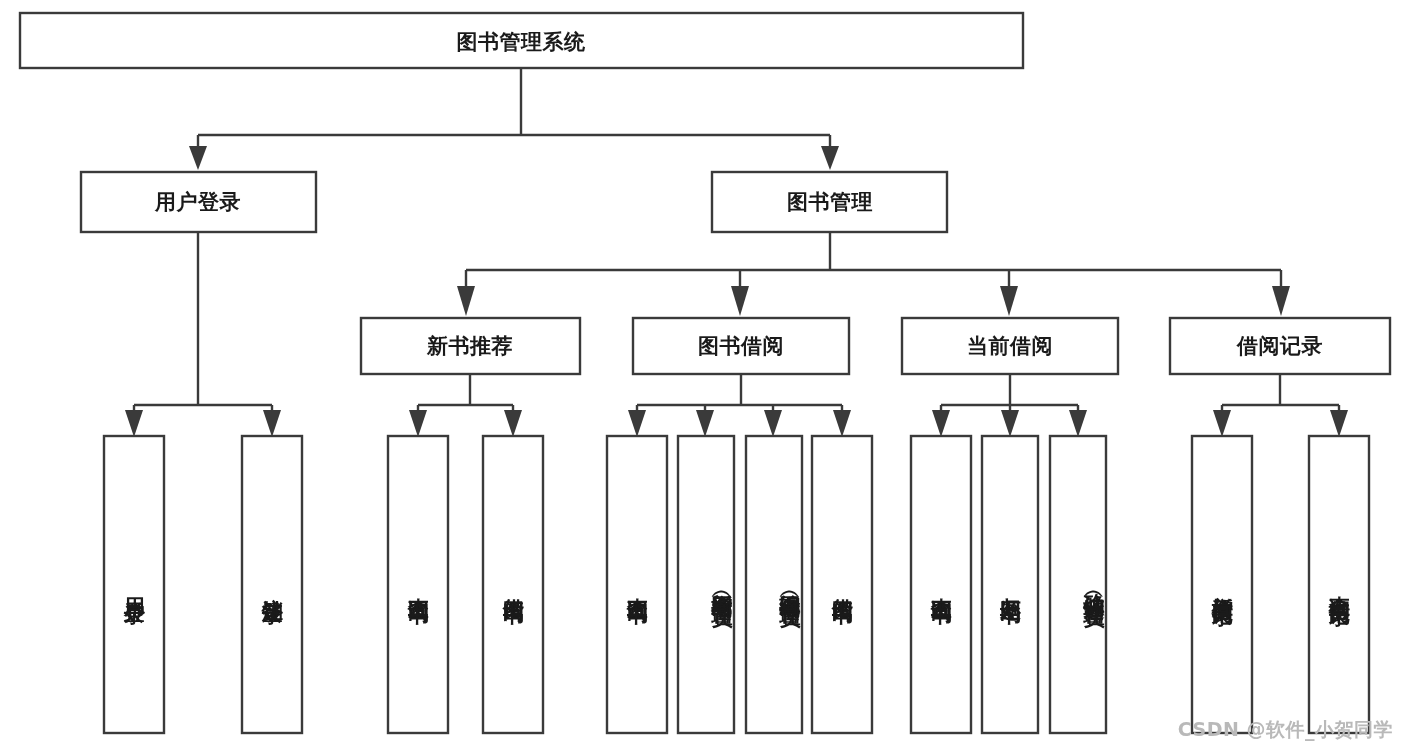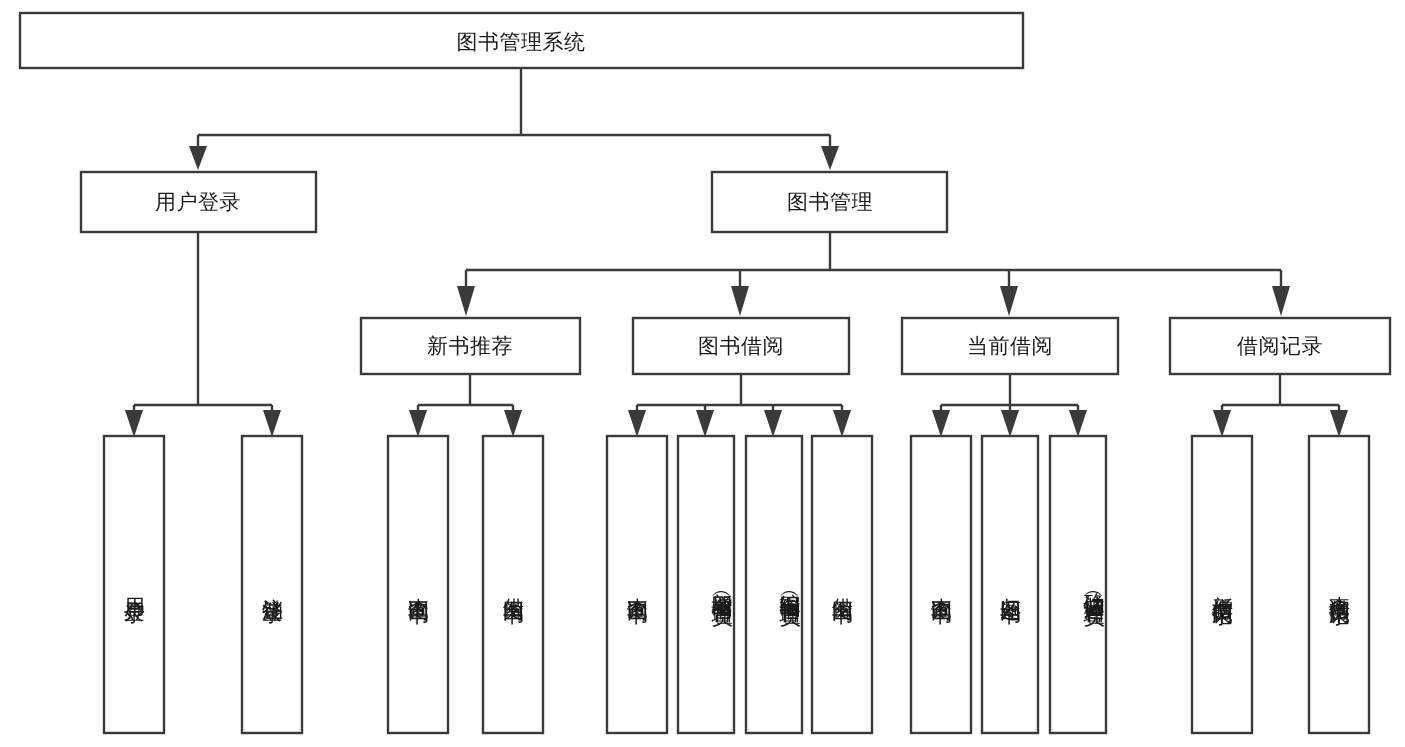--- a/index.html
+++ b/index.html
@@ -12,20 +12,21 @@
     font-family: "DejaVu Sans", "Liberation Sans", sans-serif;
     width: 1405px;
     height: 747px;
     overflow: hidden;
   }
   #diagram-root {
     position: relative;
     width: 1405px;
     height: 747px;
     background: #ffffff;
+    font-weight: bold;
   }
   svg.diagram-canvas {
     position: absolute;
     left: 0;
     top: 0;
     width: 1405px;
     height: 747px;
     display: block;
   }
   .node-rect {
@@ -228,14 +229,15 @@
   <div class="vert-text-box" style="left:746px; top:436px; width:56px; height:297px; align-items:flex-start;">编辑图书（管理员）</div>
   <div class="vert-text-box" style="left:812px; top:436px; width:60px; height:297px;">借阅图书</div>
 
   <div class="vert-text-box" style="left:911px; top:436px; width:60px; height:297px;">查询图书</div>
   <div class="vert-text-box" style="left:982px; top:436px; width:56px; height:297px;">归还图书</div>
   <div class="vert-text-box" style="left:1050px; top:436px; width:56px; height:297px; align-items:flex-start;">确认归还（管理员）</div>
 
   <div class="vert-text-box" style="left:1192px; top:436px; width:60px; height:297px;">新增借阅记录</div>
   <div class="vert-text-box" style="left:1309px; top:436px; width:60px; height:297px;">查询借阅记录</div>
 
+  <div class="watermark">CSDN @软件_小贺同学</div>
 
 </div>
 
 </body></html>

